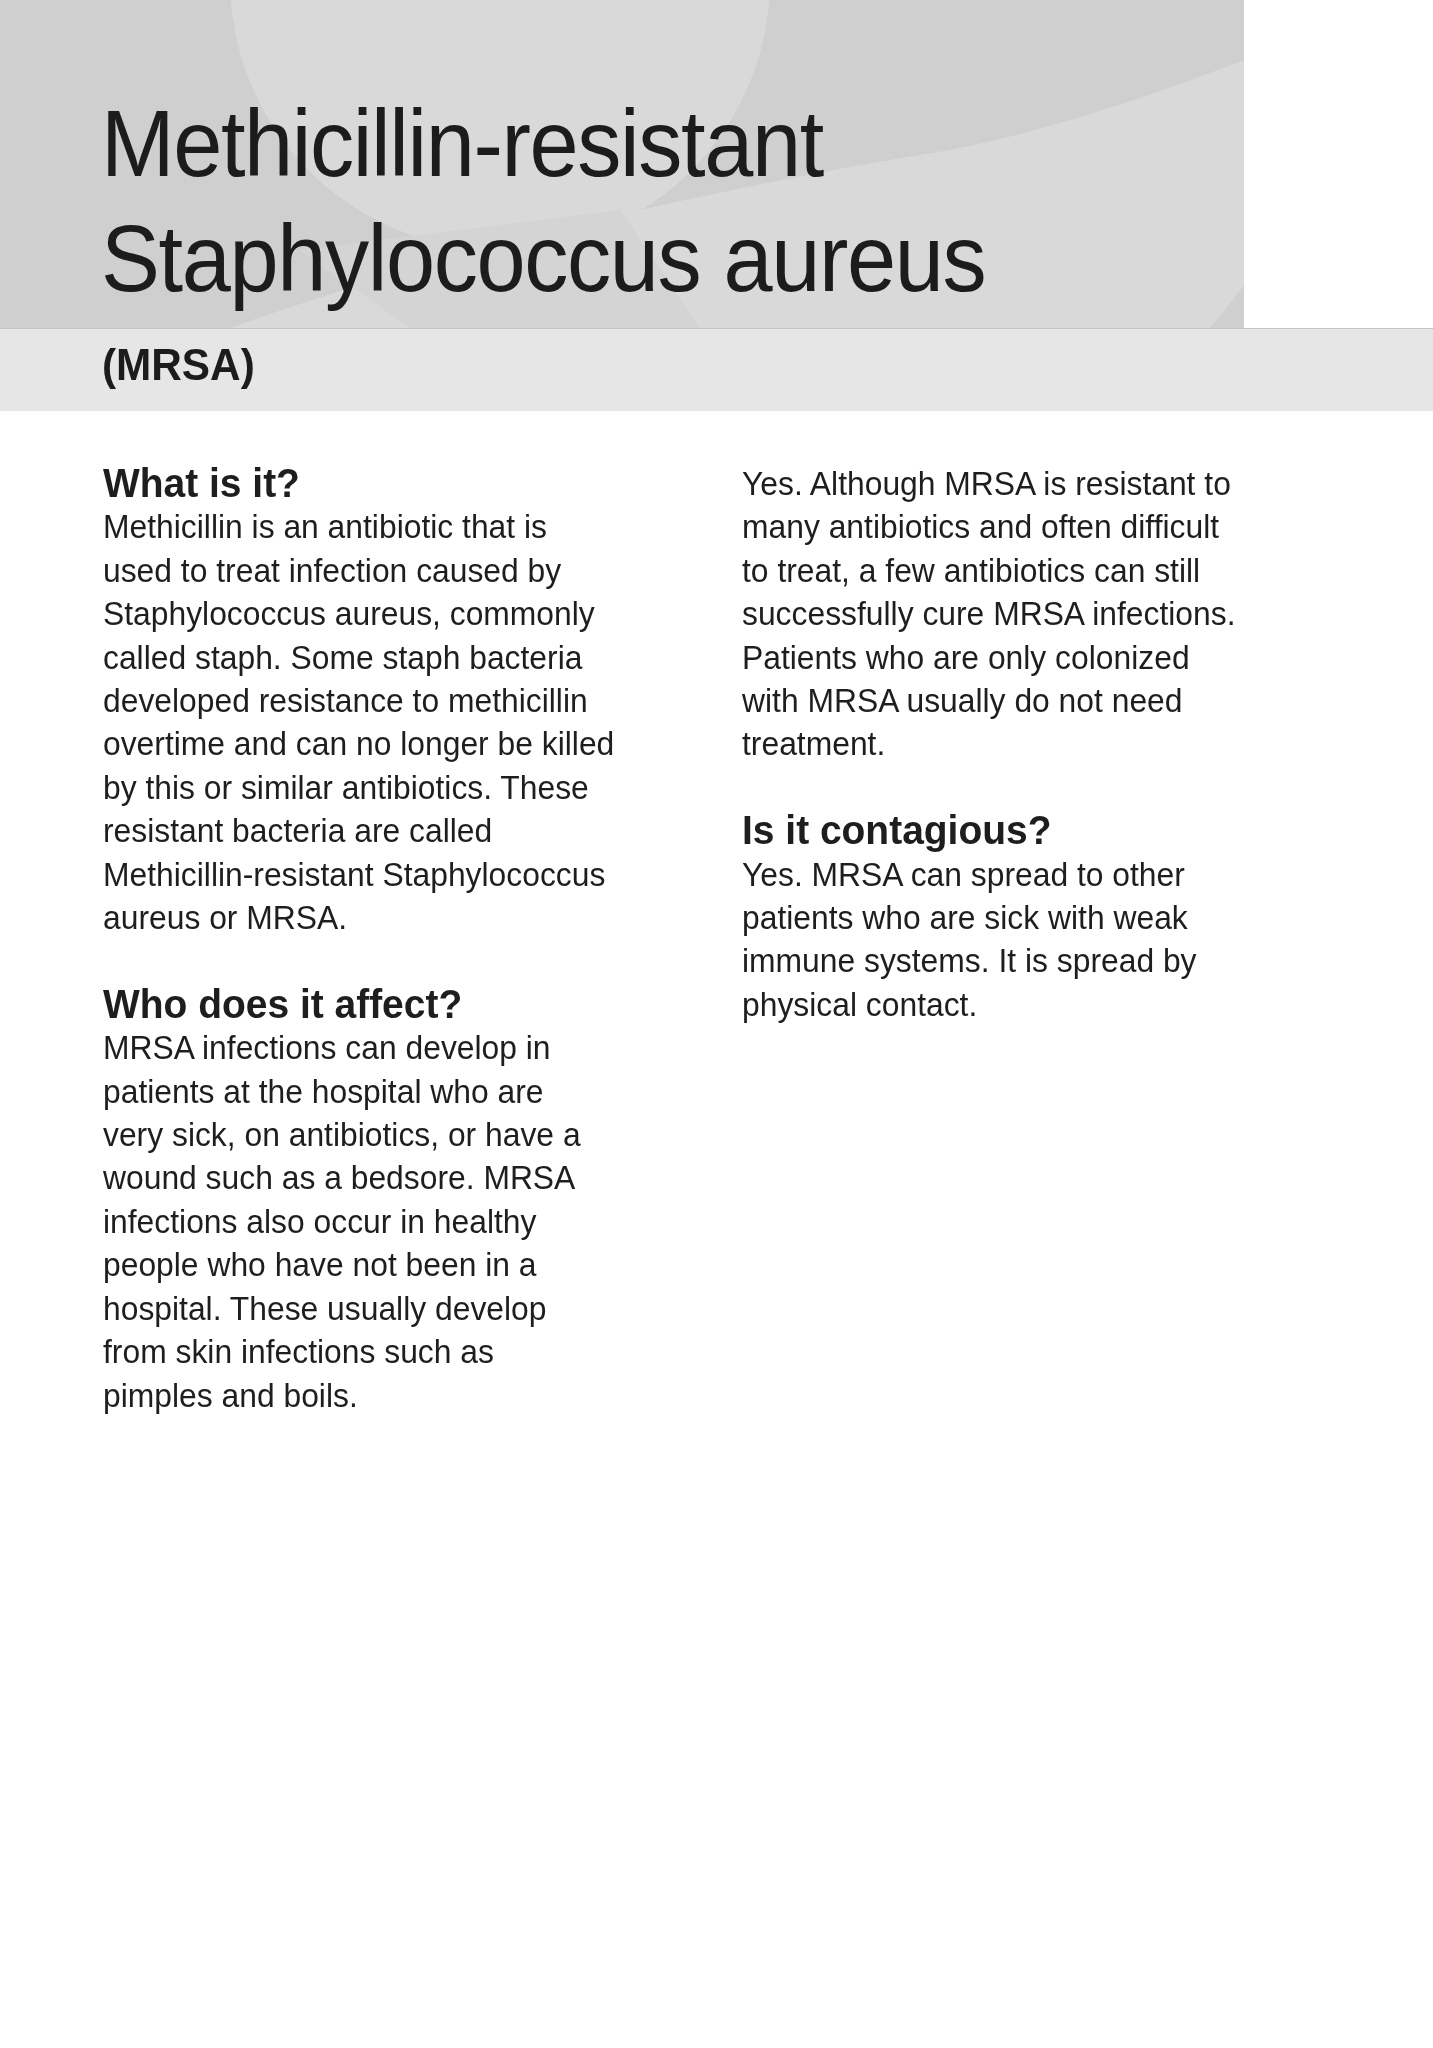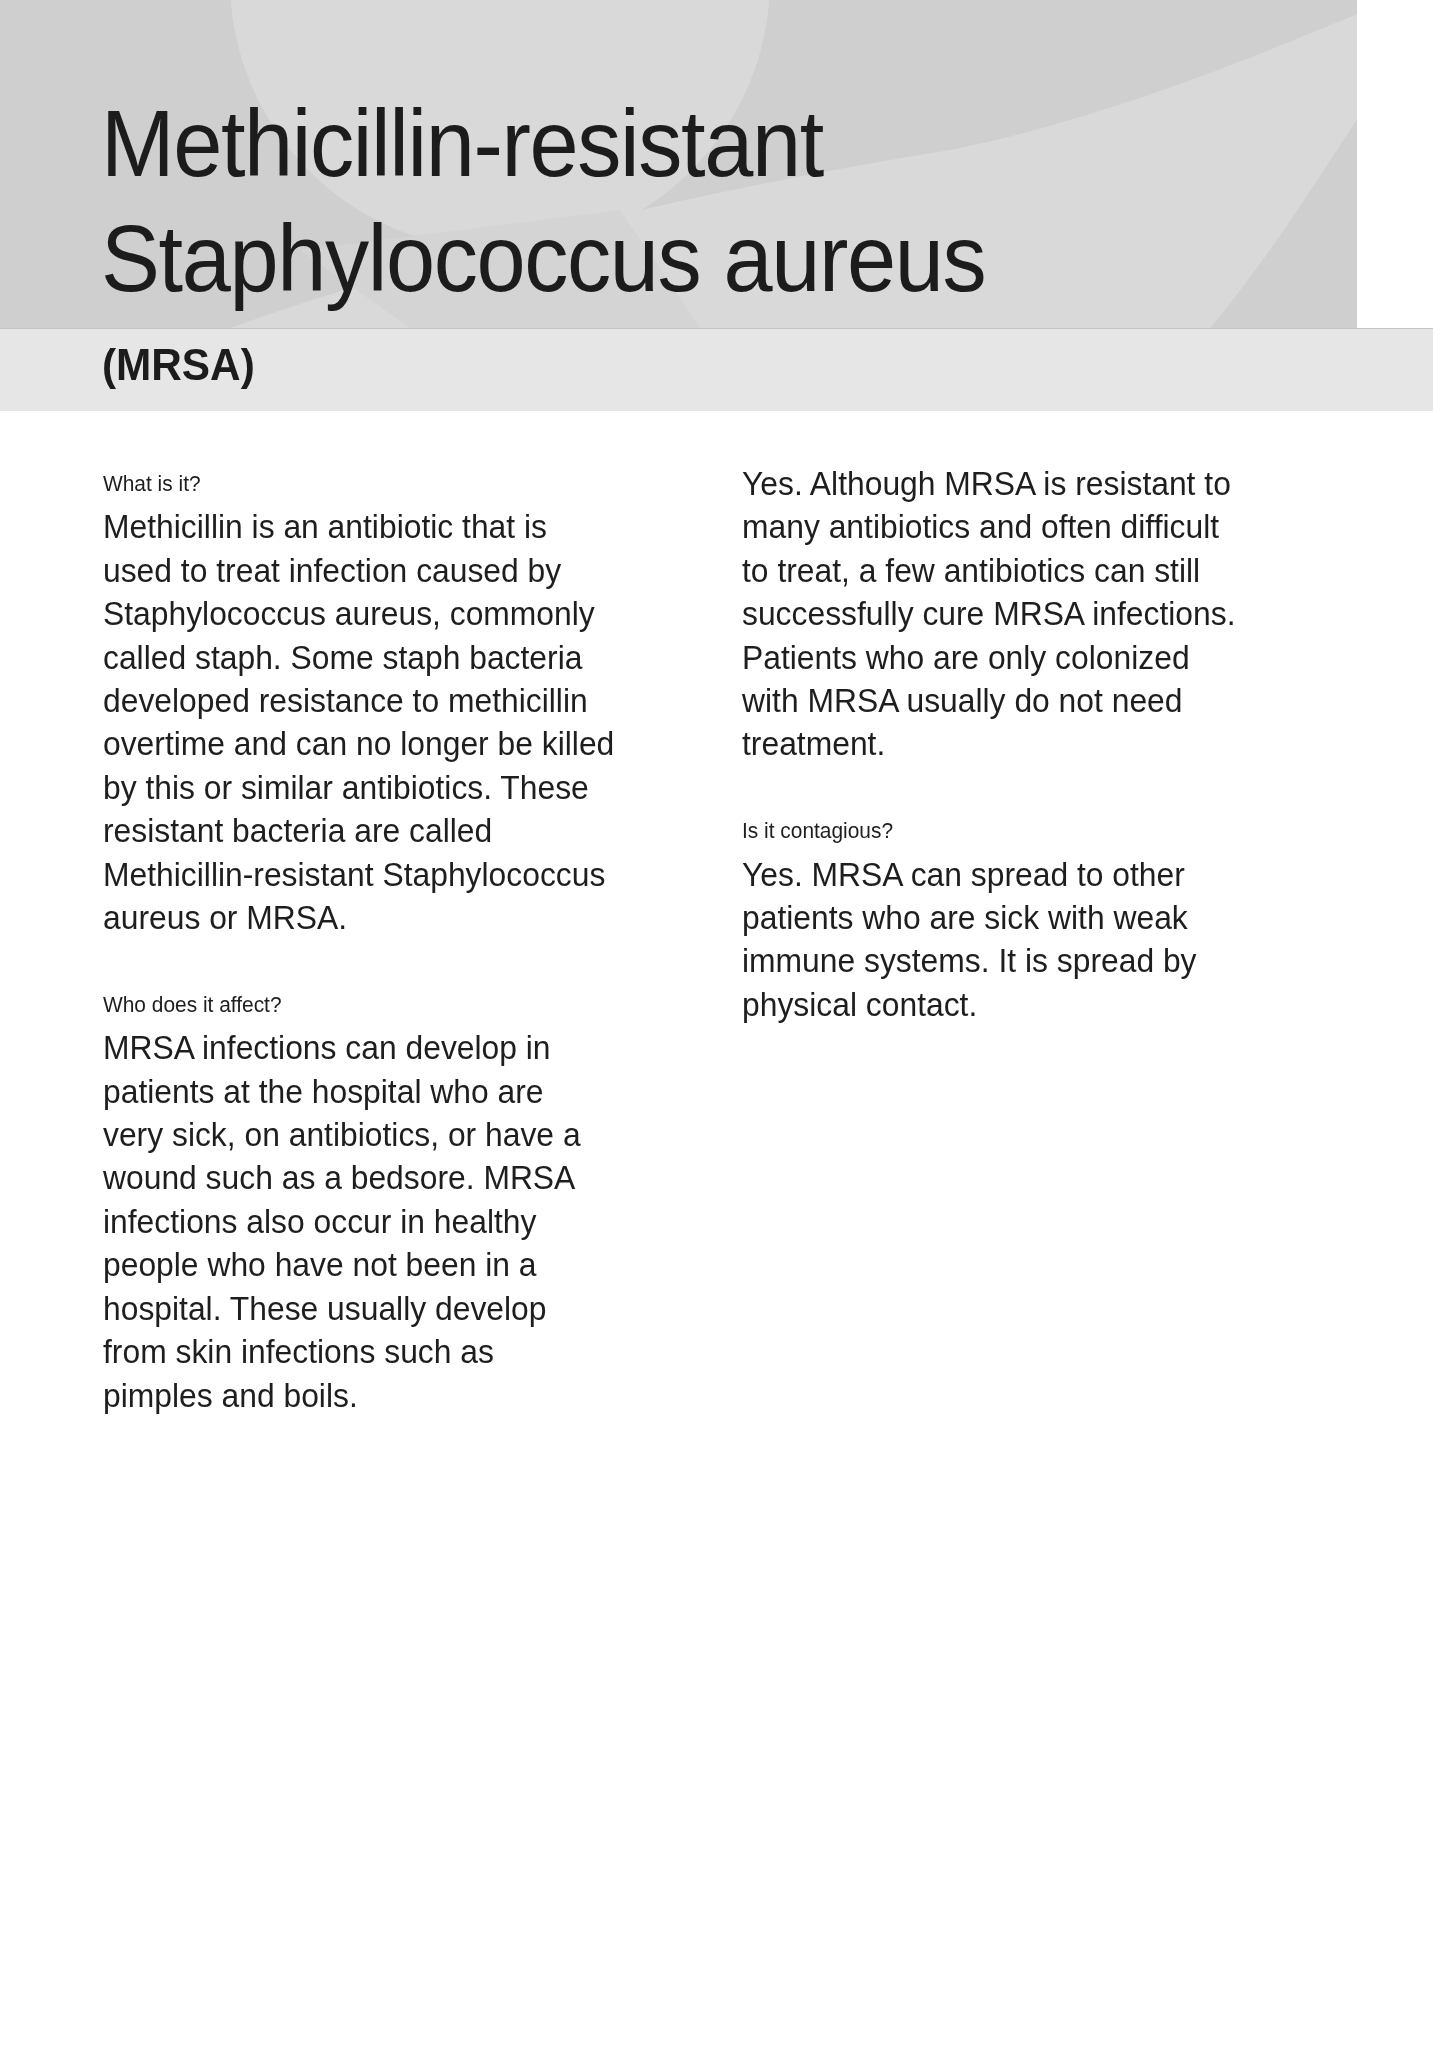--- a/index.html
+++ b/index.html
@@ -1,21 +1,21 @@
 <!DOCTYPE html>
 <html><head>
 <meta charset="utf-8">
 <style>
   html, body { margin: 0; padding: 0; }
   body {
     width: 1433px; height: 2048px; background: #ffffff; position: relative; overflow: hidden;
     font-family: "Liberation Sans", sans-serif; color: #1e1e1e;
   }
   .header {
-    position: absolute; left: 0; top: 0; width: 1357px; height: 328px;
+    position: absolute; left: 0; top: 0; width: 1244px; height: 328px;
     background: #cfcfcf; overflow: hidden;
   }
   .header svg.deco { position: absolute; left: 0; top: 0; }
   .title {
     position: absolute; left: 101px; top: 86px; margin: 0;
     font-size: 95px; font-weight: normal; line-height: 115px; letter-spacing: -1.5px;
     color: #1c1c1c; transform: scaleX(0.93); transform-origin: left top; white-space: nowrap;
   }
   .title span { display: block; }
   .subband {
@@ -27,21 +27,21 @@
     font-size: 45px; font-weight: bold; line-height: 60px; color: #1c1c1c;
     transform: scaleX(0.94); transform-origin: left top;
   }
   .col {
     position: absolute; top: 462px; width: 600px;
     font-size: 33.5px; line-height: 43.4px; color: #1e1e1e;
   }
   .col.left { left: 103px; }
   .col.right { left: 742px; }
   .col h2 {
-    font-size: 22px; font-weight: normal; margin: 0; line-height: 43.4px;
+    font-size: 41px; font-weight: bold; margin: 0; line-height: 43.4px;
   }
   .col p { margin: 0 0 43.4px 0; }
   .col .line { display: block; white-space: nowrap; transform: scaleX(0.95); transform-origin: left top; }
   .col h2 .line { transform: scaleX(0.95); }
 </style>
 </head>
 <body>
 
 <div class="header">
   <svg class="deco" width="1433" height="328" viewBox="0 0 1433 328" xmlns="http://www.w3.org/2000/svg">

